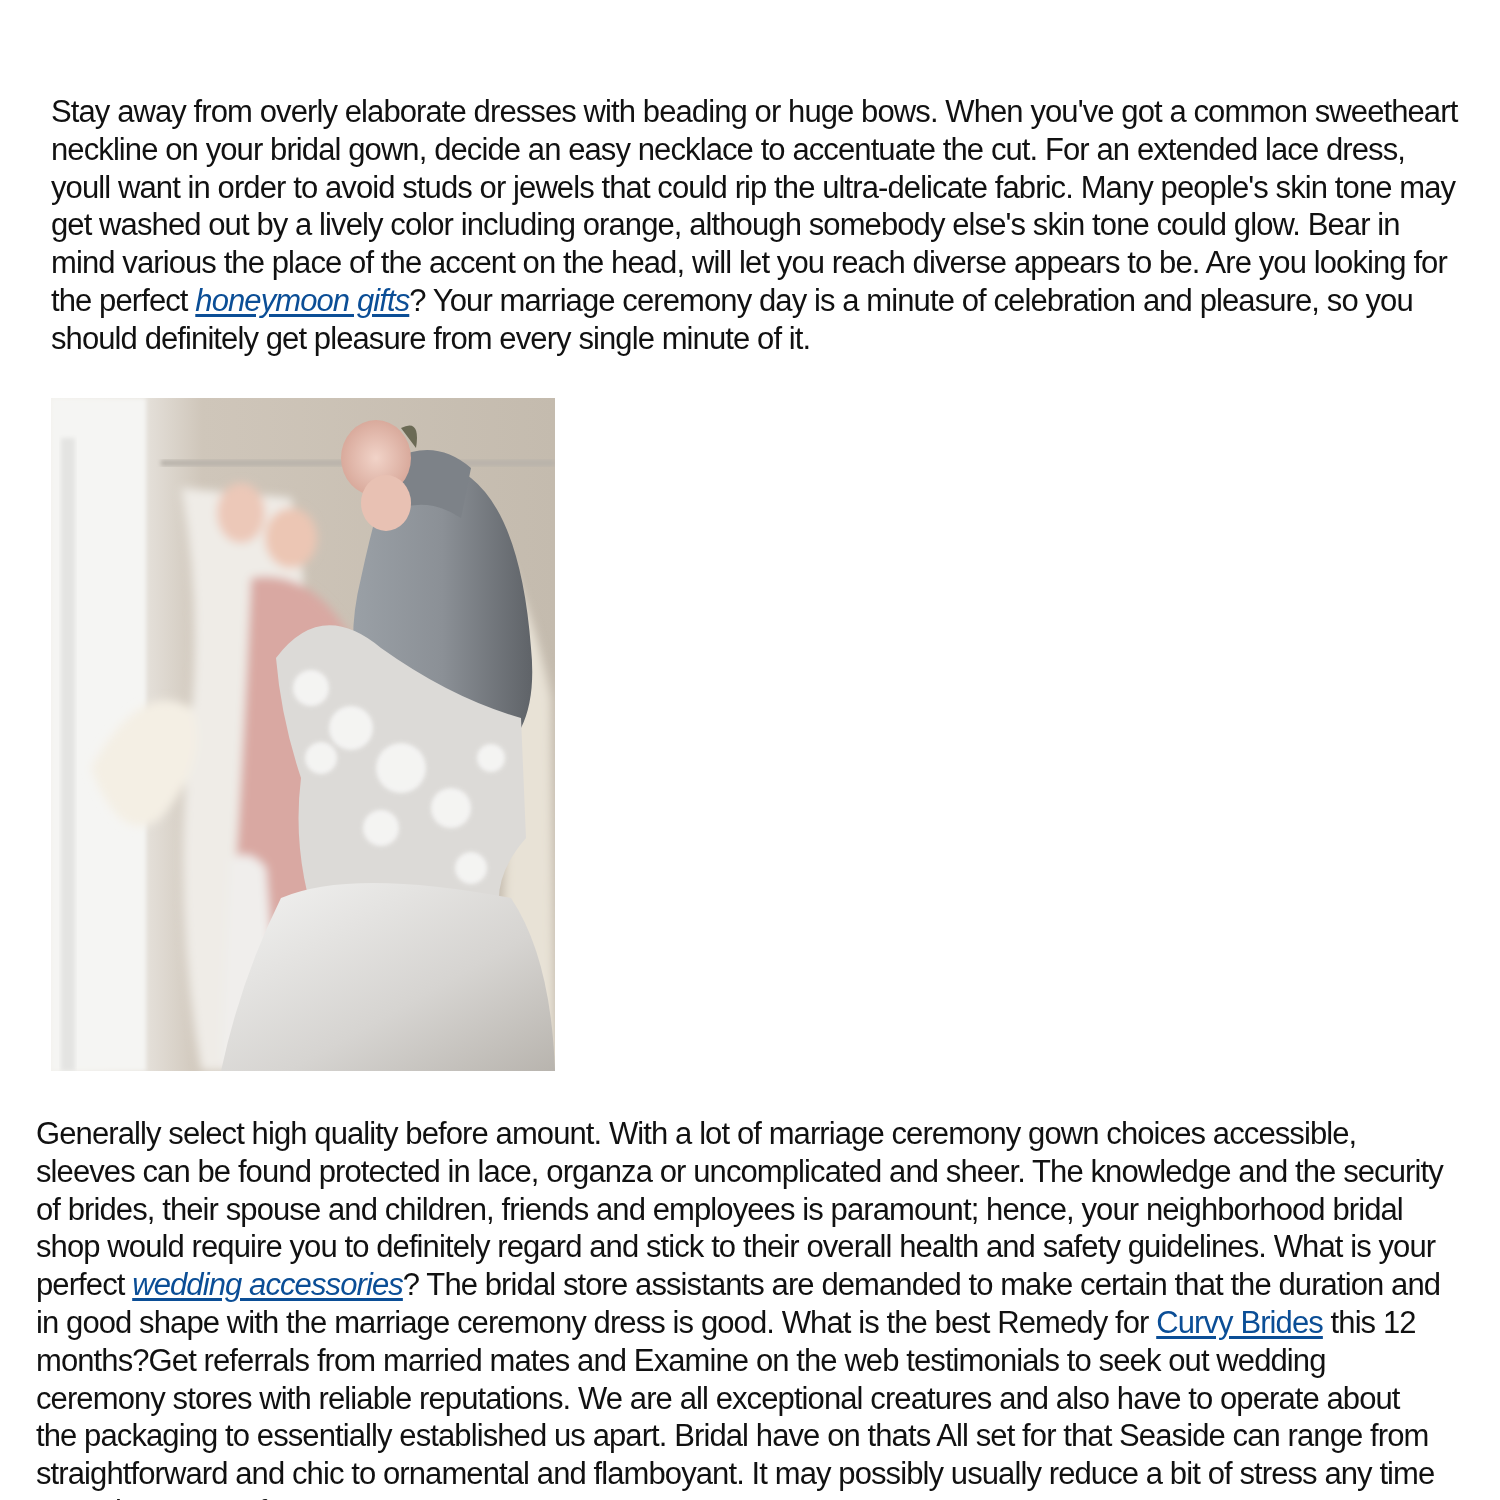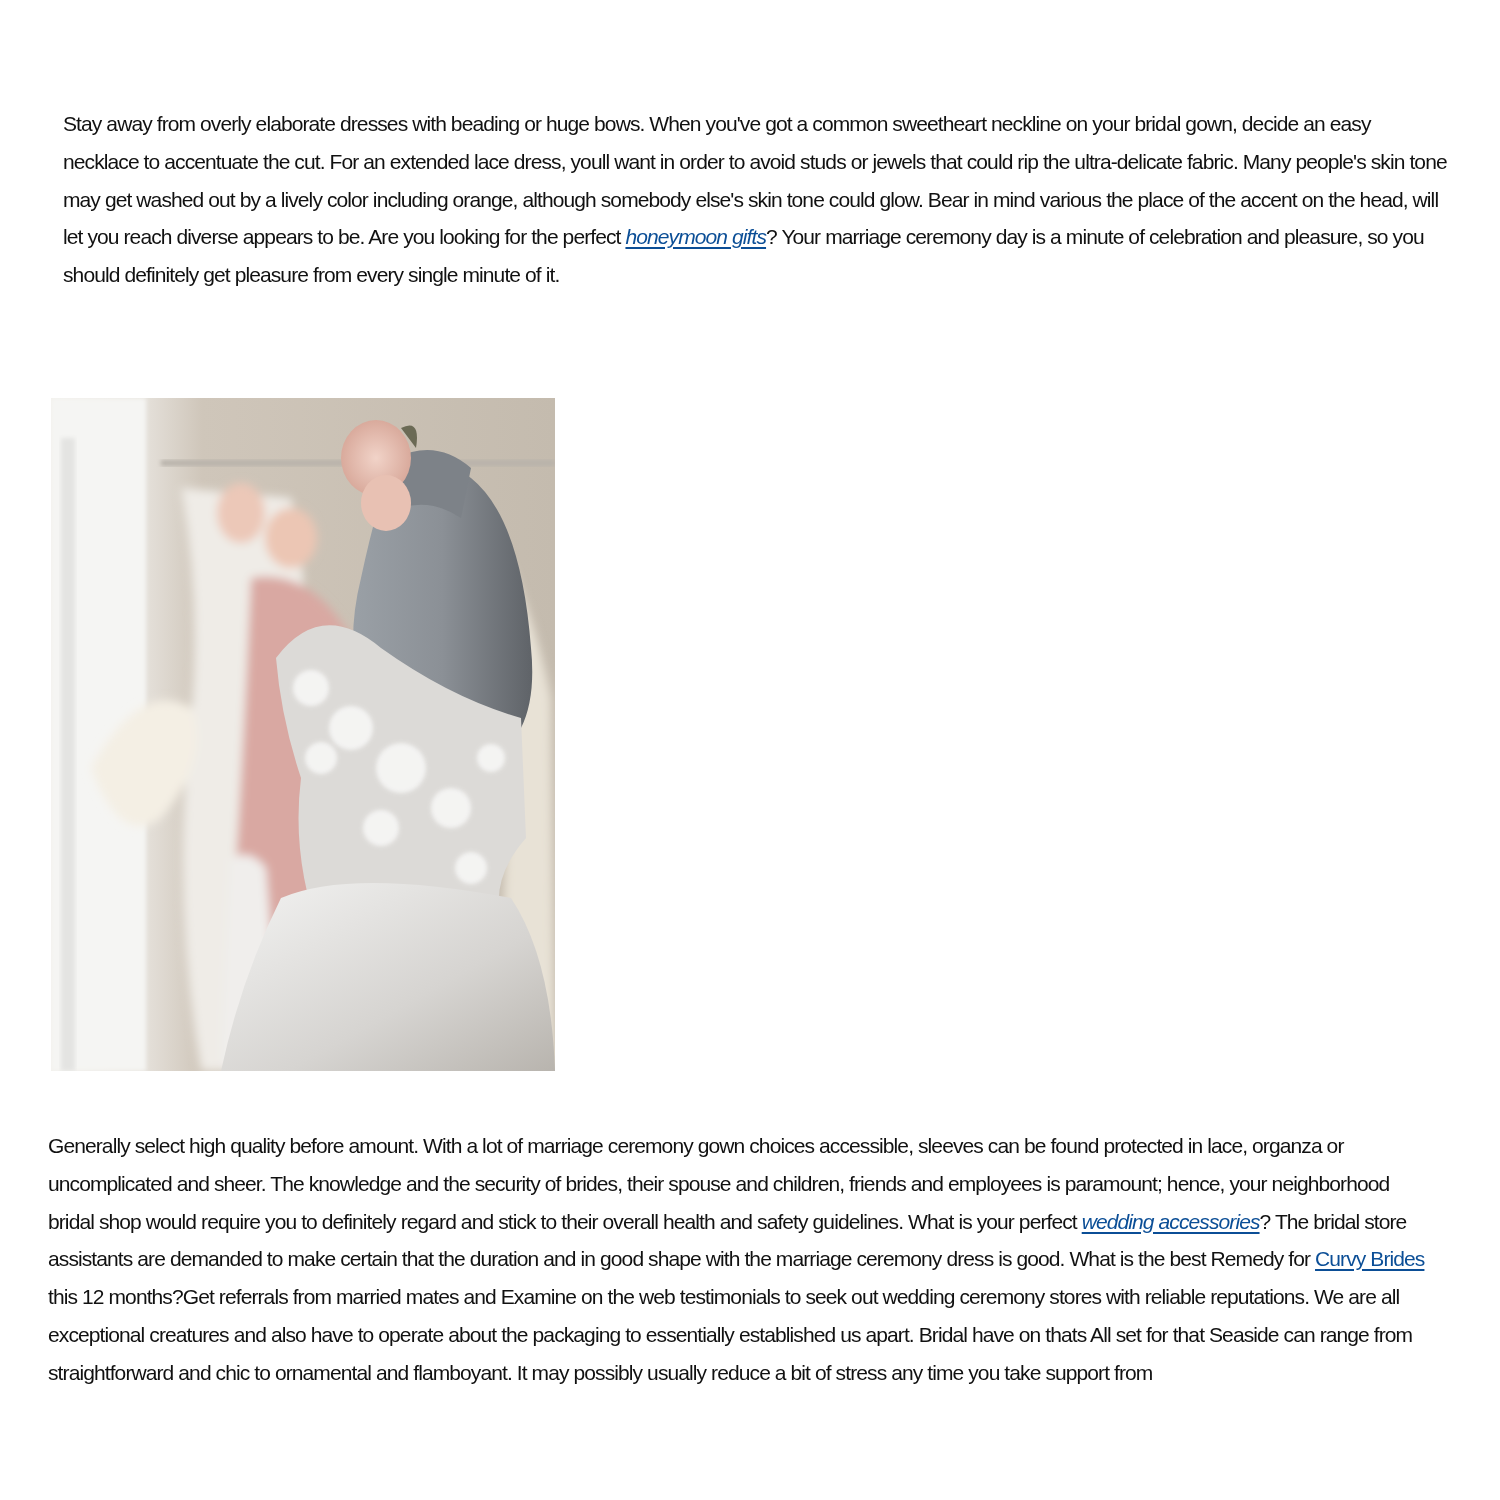--- a/index.html
+++ b/index.html
@@ -15,22 +15,22 @@
       font-family: "DejaVu Sans", "Liberation Sans", sans-serif;
       color: #111111;
     }
     .page {
       position: absolute;
       left: 51px;
       top: 93px;
       width: 1410px;
     }
     .para {
-      margin: 12px;
-      font-size: 21px;
+      margin: 0;
+      font-size: 31px;
       line-height: 37.8px;
       letter-spacing: -0.9px;
       word-spacing: 0px;
       font-family: "Liberation Sans", "DejaVu Sans", sans-serif;
     }
     .link {
       color: #0b4e96;
       text-decoration: underline;
       text-underline-offset: 3px;
     }

